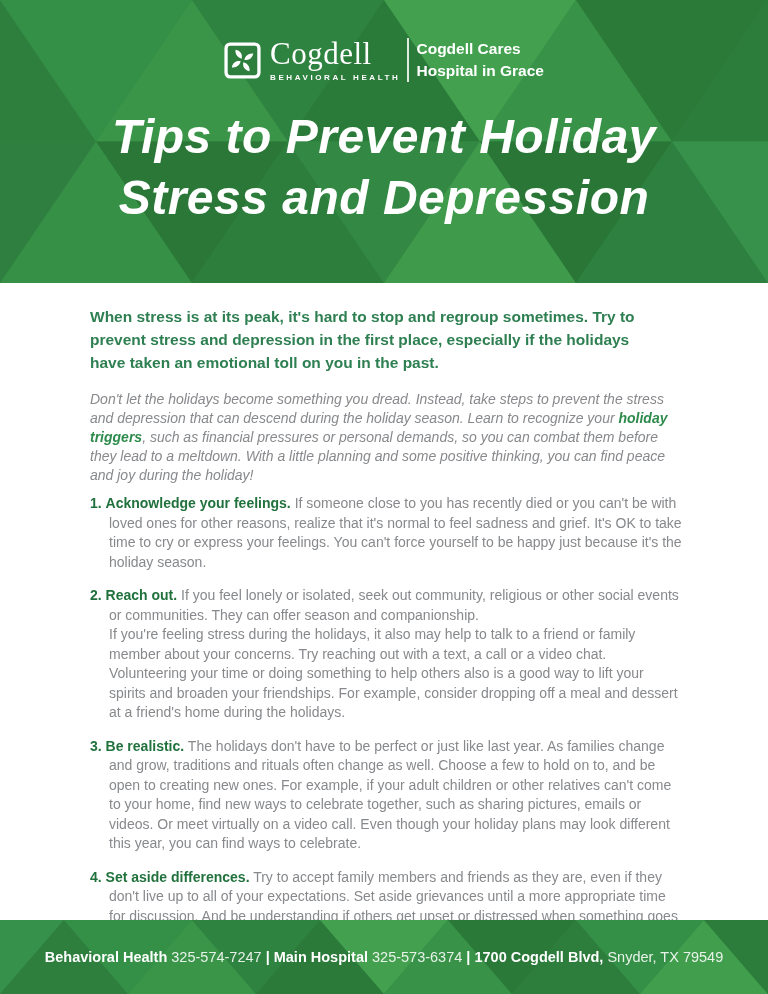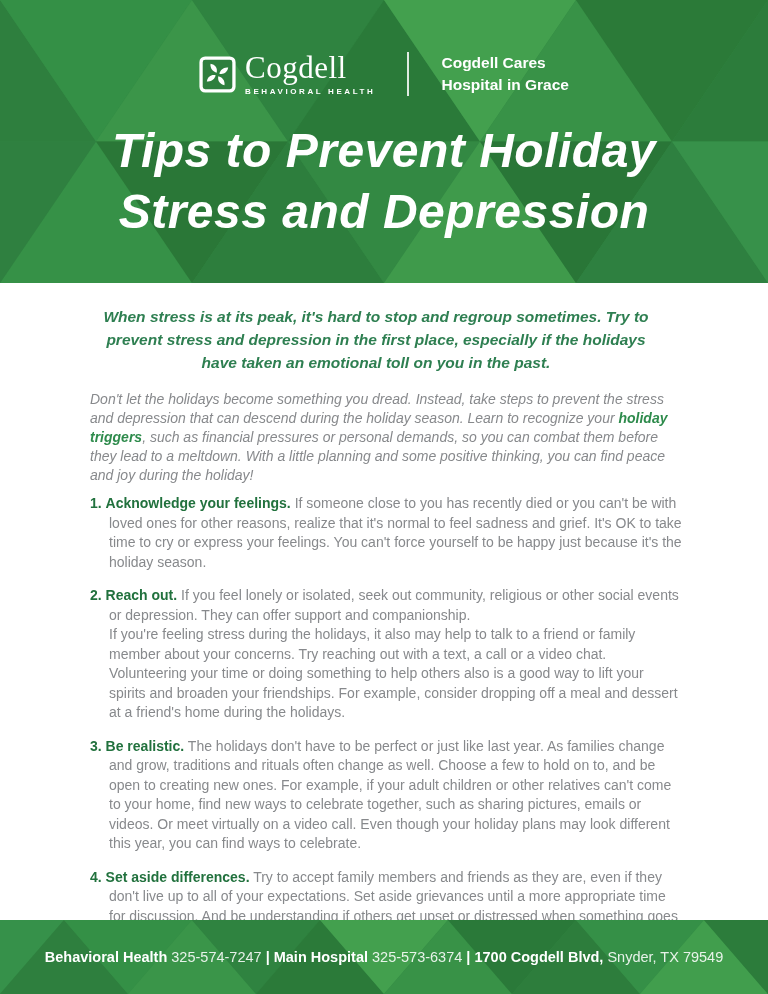--- a/index.html
+++ b/index.html
@@ -27,22 +27,22 @@
     top: 0; left: 0;
     width: 100%; height: 100%;
     display: block;
   }
   .banner-inner { position: relative; z-index: 2; }
 
   .lockup {
     display: flex;
     align-items: center;
     justify-content: center;
-    gap: 32px;
-    padding-top: 52px;
+    gap: 7px;
+    padding-top: 38px;
   }
   .logo { display: flex; align-items: center; gap: 9px; }
   .logo-icon { display: block; }
   .wordmark {
     font-family: "Liberation Serif", serif;
     font-size: 31px;
     color: #ffffff;
     line-height: 1;
     letter-spacing: 0.5px;
   }
@@ -79,26 +79,24 @@
   
   .content {
     position: relative;
     width: 768px;
     padding: 22px 86px 0 90px;
     color: #87898c;
   }
   .intro {
     color: #2e7f51;
     font-weight: 700;
-    font-style: italic;
     font-size: 15.5px;
     line-height: 23px;
     margin-bottom: 16px;
     padding-right: 20px;
-    text-align: center;
   }
   .lead {
     font-style: italic;
     font-size: 14px;
     line-height: 19px;
     margin-bottom: 9px;
   }
   .lead .hl { color: #2e8b4c; font-weight: 700; }
 
   .tips { }
@@ -204,21 +202,21 @@
 
     <p class="lead"><span>Don't let the holidays become something you dread. Instead, take steps to prevent the stress and depression that can descend during the holiday season. Learn to recognize your </span><span class="hl">holiday triggers</span><span>, such as financial pressures or personal demands, so you can combat them before they lead to a meltdown. With a little planning and some positive thinking, you can find peace and joy during the holiday!</span></p>
 
     <div class="tips">
 
       <div class="tip">
         <p class="hang"><span class="tip-num">1.</span> <span class="tip-title">Acknowledge your feelings.</span> <span>If someone close to you has recently died or you can't be with loved ones for other reasons, realize that it's normal to feel sadness and grief. It's OK to take time to cry or express your feelings. You can't force yourself to be happy just because it's the holiday season.</span></p>
       </div>
 
       <div class="tip">
-        <p class="hang"><span class="tip-num">2.</span> <span class="tip-title">Reach out.</span> <span>If you feel lonely or isolated, seek out community, religious or other social events or depression. They can offer support and companionship.</span></p>
+        <p class="hang"><span class="tip-num">2.</span> <span class="tip-title">Reach out.</span> <span>If you feel lonely or isolated, seek out community, religious or other social events or communities. They can offer season and companionship.</span></p>
         <p>If you're feeling stress during the holidays, it also may help to talk to a friend or family member about your concerns. Try reaching out with a text, a call or a video chat.</p>
         <p>Volunteering your time or doing something to help others also is a good way to lift your spirits and broaden your friendships. For example, consider dropping off a meal and dessert at a friend's home during the holidays.</p>
       </div>
 
       <div class="tip">
         <p class="hang"><span class="tip-num">3.</span> <span class="tip-title">Be realistic.</span> <span>The holidays don't have to be perfect or just like last year. As families change and grow, traditions and rituals often change as well. Choose a few to hold on to, and be open to creating new ones. For example, if your adult children or other relatives can't come to your home, find new ways to celebrate together, such as sharing pictures, emails or videos. Or meet virtually on a video call. Even though your holiday plans may look different this year, you can find ways to celebrate.</span></p>
       </div>
 
       <div class="tip">
         <p class="hang"><span class="tip-num">4.</span> <span class="tip-title">Set aside differences.</span> <span>Try to accept family members and friends as they are, even if they don't live up to all of your expectations. Set aside grievances until a more appropriate time for discussion. And be understanding if others get upset or distressed when something goes awry. Chances are they're feeling the effects of holiday stress and depression, too.</span></p>

